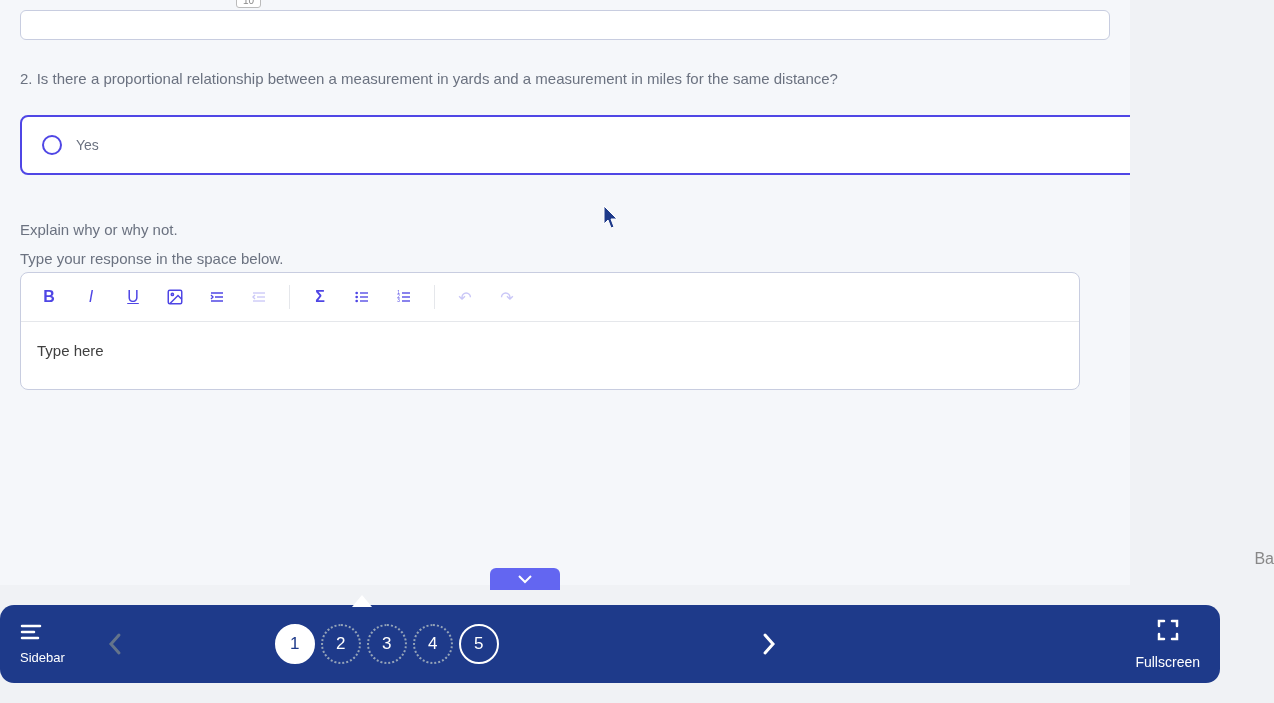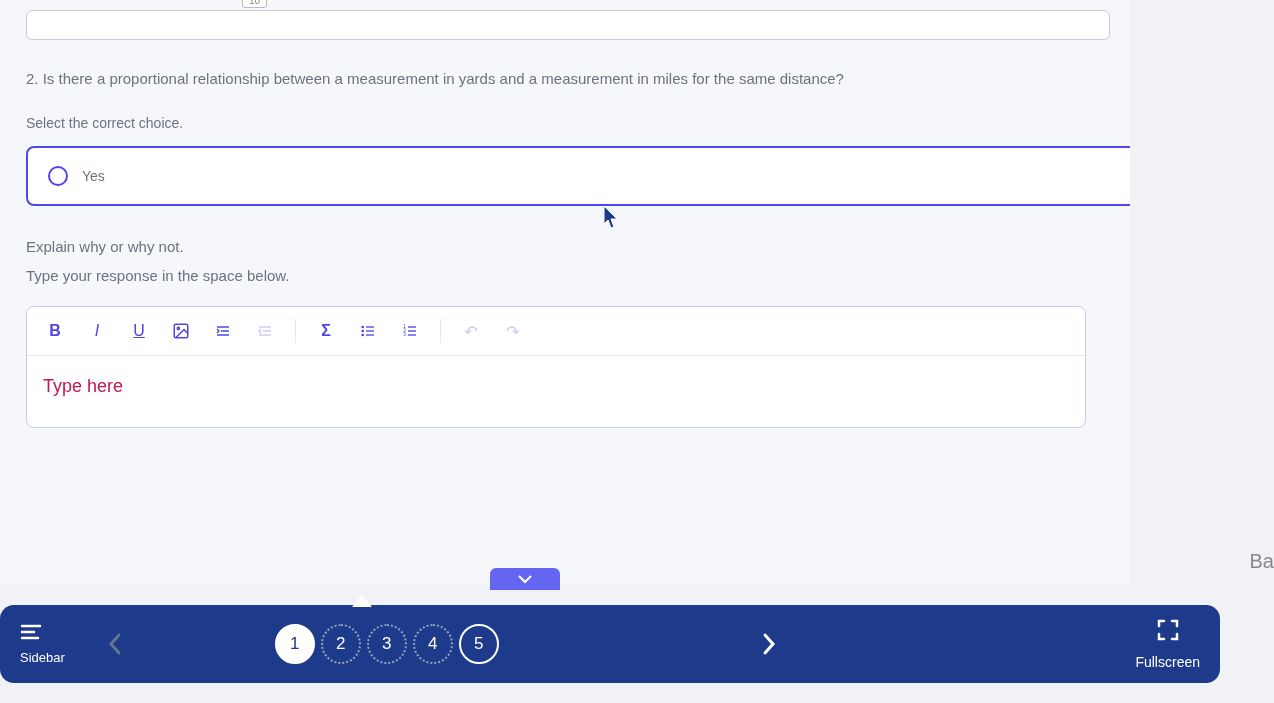--- a/index.html
+++ b/index.html
@@ -6,21 +6,21 @@
     body {
       font-family: -apple-system, BlinkMacSystemFont, 'Segoe UI', Arial, sans-serif;
       background: #f0f2f5;
       width: 1274px;
       height: 703px;
       overflow: hidden;
       position: relative;
     }
     .main-content {
       background: #f5f7fa;
-      padding: 10px 20px 20px 26px;
+      padding: 10px 20px 20px 20px;
       height: 585px;
       width: 1130px;
       overflow: hidden;
     }
     .partial-box {
       border: 1px solid #c8cde0;
       border-radius: 6px;
       height: 30px;
       margin-bottom: 20px;
       background: #fff;
@@ -73,27 +73,27 @@
     .choice.hovered .radio-circle {
       border-color: #4f46e5;
     }
     .choice-label {
       color: #6b7280;
       font-size: 14px;
     }
     .explain-label {
       color: #6b7280;
       font-size: 15px;
-      margin-top: 32px;
+      margin-top: 46px;
       margin-bottom: 12px;
     }
     .type-instruction {
       color: #6b7280;
       font-size: 15px;
-      margin-bottom: 22px;
+      margin-bottom: 5px;
     }
     .editor-box {
       border: 1px solid #c8cde0;
       border-radius: 8px;
       background: #fff;
       width: 1060px;
       overflow: hidden;
     }
     .toolbar {
       border-bottom: 1px solid #e5e7eb;
@@ -114,22 +114,22 @@
       border-radius: 4px;
     }
     .tool-divider {
       width: 1px;
       height: 24px;
       background: #e5e7eb;
       margin: 0 4px;
     }
     .editor-area {
       padding: 20px 16px 30px;
-      color: #be185d;
-      font-size: 18px;
+      color: #404040;
+      font-size: 15px;
       min-height: 60px;
     }
     .collapse-tab {
       position: absolute;
       left: 490px;
       top: 568px;
       width: 70px;
       height: 22px;
       background: #6366f1;
       border-radius: 6px 6px 0 0;
@@ -255,36 +255,35 @@
       font-size: 26px;
       color: #1e3a8a;
       pointer-events: none;
       z-index: 100;
     }
     .side-text {
       position: absolute;
       right: 0;
       top: 550px;
       color: #888;
-      font-size: 20px;
+      font-size: 16px;
     }
   </style>
 </head>
 <body>
 
 <div class="main-content">
   <div class="partial-box">
     <div class="small-label">10</div>
   </div>
 
   <div class="question-text">
     <span>2.</span>
     <span>Is there a proportional relationship between a measurement in yards and a measurement in miles for the same distance?</span>
   </div>
-  <div class="instruction">Select the correct choice.</div>
 
   <div class="choice hovered">
     <div class="radio-circle"></div>
     <div class="choice-label">Yes</div>
   </div>
 
 
   <div class="explain-label">Explain why or why not.</div>
   <div class="type-instruction">Type your response in the space below.</div>
 

